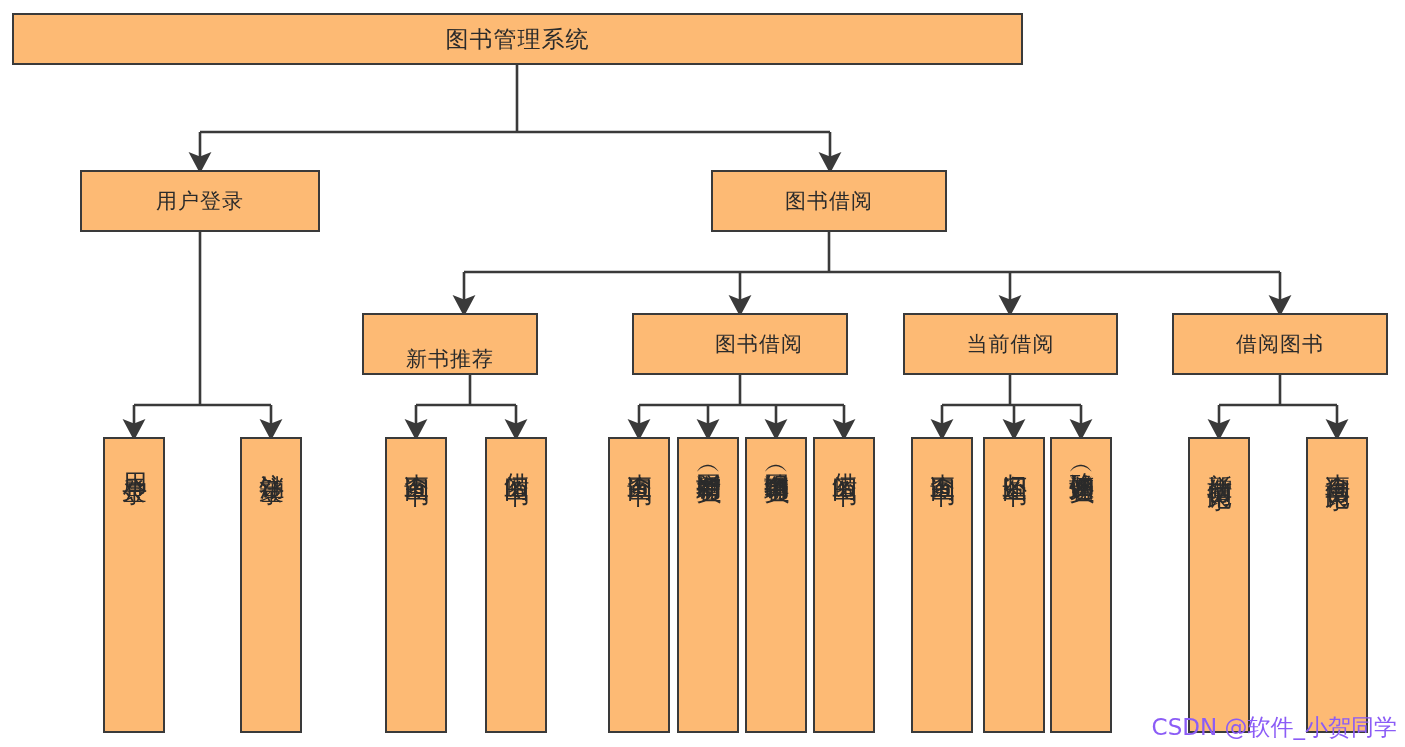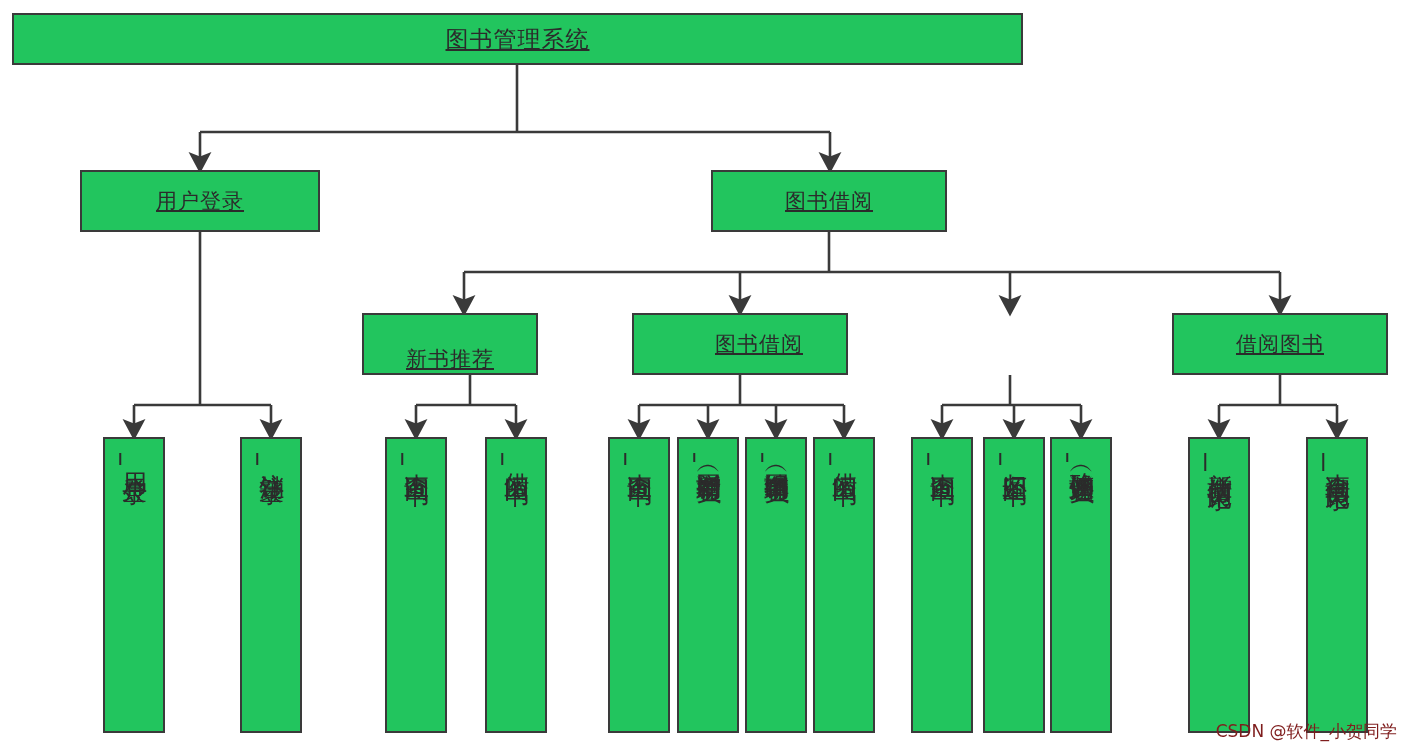--- a/index.html
+++ b/index.html
@@ -7,27 +7,26 @@
     width:1405px;height:747px;
     background:#ffffff;
     font-family:"DejaVu Sans","Liberation Sans",sans-serif;
     overflow:hidden;
   }
   #stage{position:relative;width:1405px;height:747px;}
   svg#wires{position:absolute;left:0;top:0;width:1405px;height:747px;}
   .node{
     position:absolute;
     box-sizing:border-box;
-    background:#22c55e;
+    background:#fdba74;
     border:2.5px solid #3a3a3a;
     display:flex;
     align-items:center;
     justify-content:center;
     color:#2b2b2b;
-    text-decoration:underline;
   }
   .node .lbl{
     display:block;
     letter-spacing:1px;
     text-align:center;
     white-space:nowrap;
   }
   .node.root .lbl{font-size:23px;}
   .node.lvl2 .lbl{font-size:21px;}
   .node.lvl3 .lbl{font-size:21px;}
@@ -40,22 +39,22 @@
     writing-mode:vertical-rl;
     text-orientation:upright;
     font-size:25px;
     line-height:1.06;
     letter-spacing:3px;
   }
   .node.leaf.tall .lbl{font-size:25px;letter-spacing:1px;}
   #watermark{
     position:absolute;
     right:8px;bottom:4px;
-    font-size:17px;
-    color:#7f1d1d;
+    font-size:23px;
+    color:#8b5cf6;
     white-space:nowrap;
     pointer-events:none;
   }
 </style>
 </head>
 <body>
 
 <div id="stage">
 
   <svg id="wires" viewBox="0 0 1405 747" xmlns="http://www.w3.org/2000/svg">
@@ -118,20 +117,23 @@
   <div class="node lvl2" style="left:711px;top:170px;width:236px;height:62px;">
     <span class="lbl">图书借阅</span>
   </div>
 
   <div class="node lvl3" style="left:362px;top:313px;width:176px;height:62px;align-items:flex-end;">
     <span class="lbl">新书推荐</span>
   </div>
   <div class="node lvl3" style="left:632px;top:313px;width:216px;height:62px;padding-left:38px;">
     <span class="lbl">图书借阅</span>
   </div>
+  <div class="node lvl3" style="left:903px;top:313px;width:215px;height:62px;">
+    <span class="lbl">当前借阅</span>
+  </div>
   <div class="node lvl3" style="left:1172px;top:313px;width:216px;height:62px;">
     <span class="lbl">借阅图书</span>
   </div>
 
   <div class="node leaf" style="left:103px;top:437px;width:62px;height:296px;">
     <span class="lbl">用户登录</span>
   </div>
   <div class="node leaf" style="left:240px;top:437px;width:62px;height:296px;">
     <span class="lbl">注销登录</span>
   </div>

